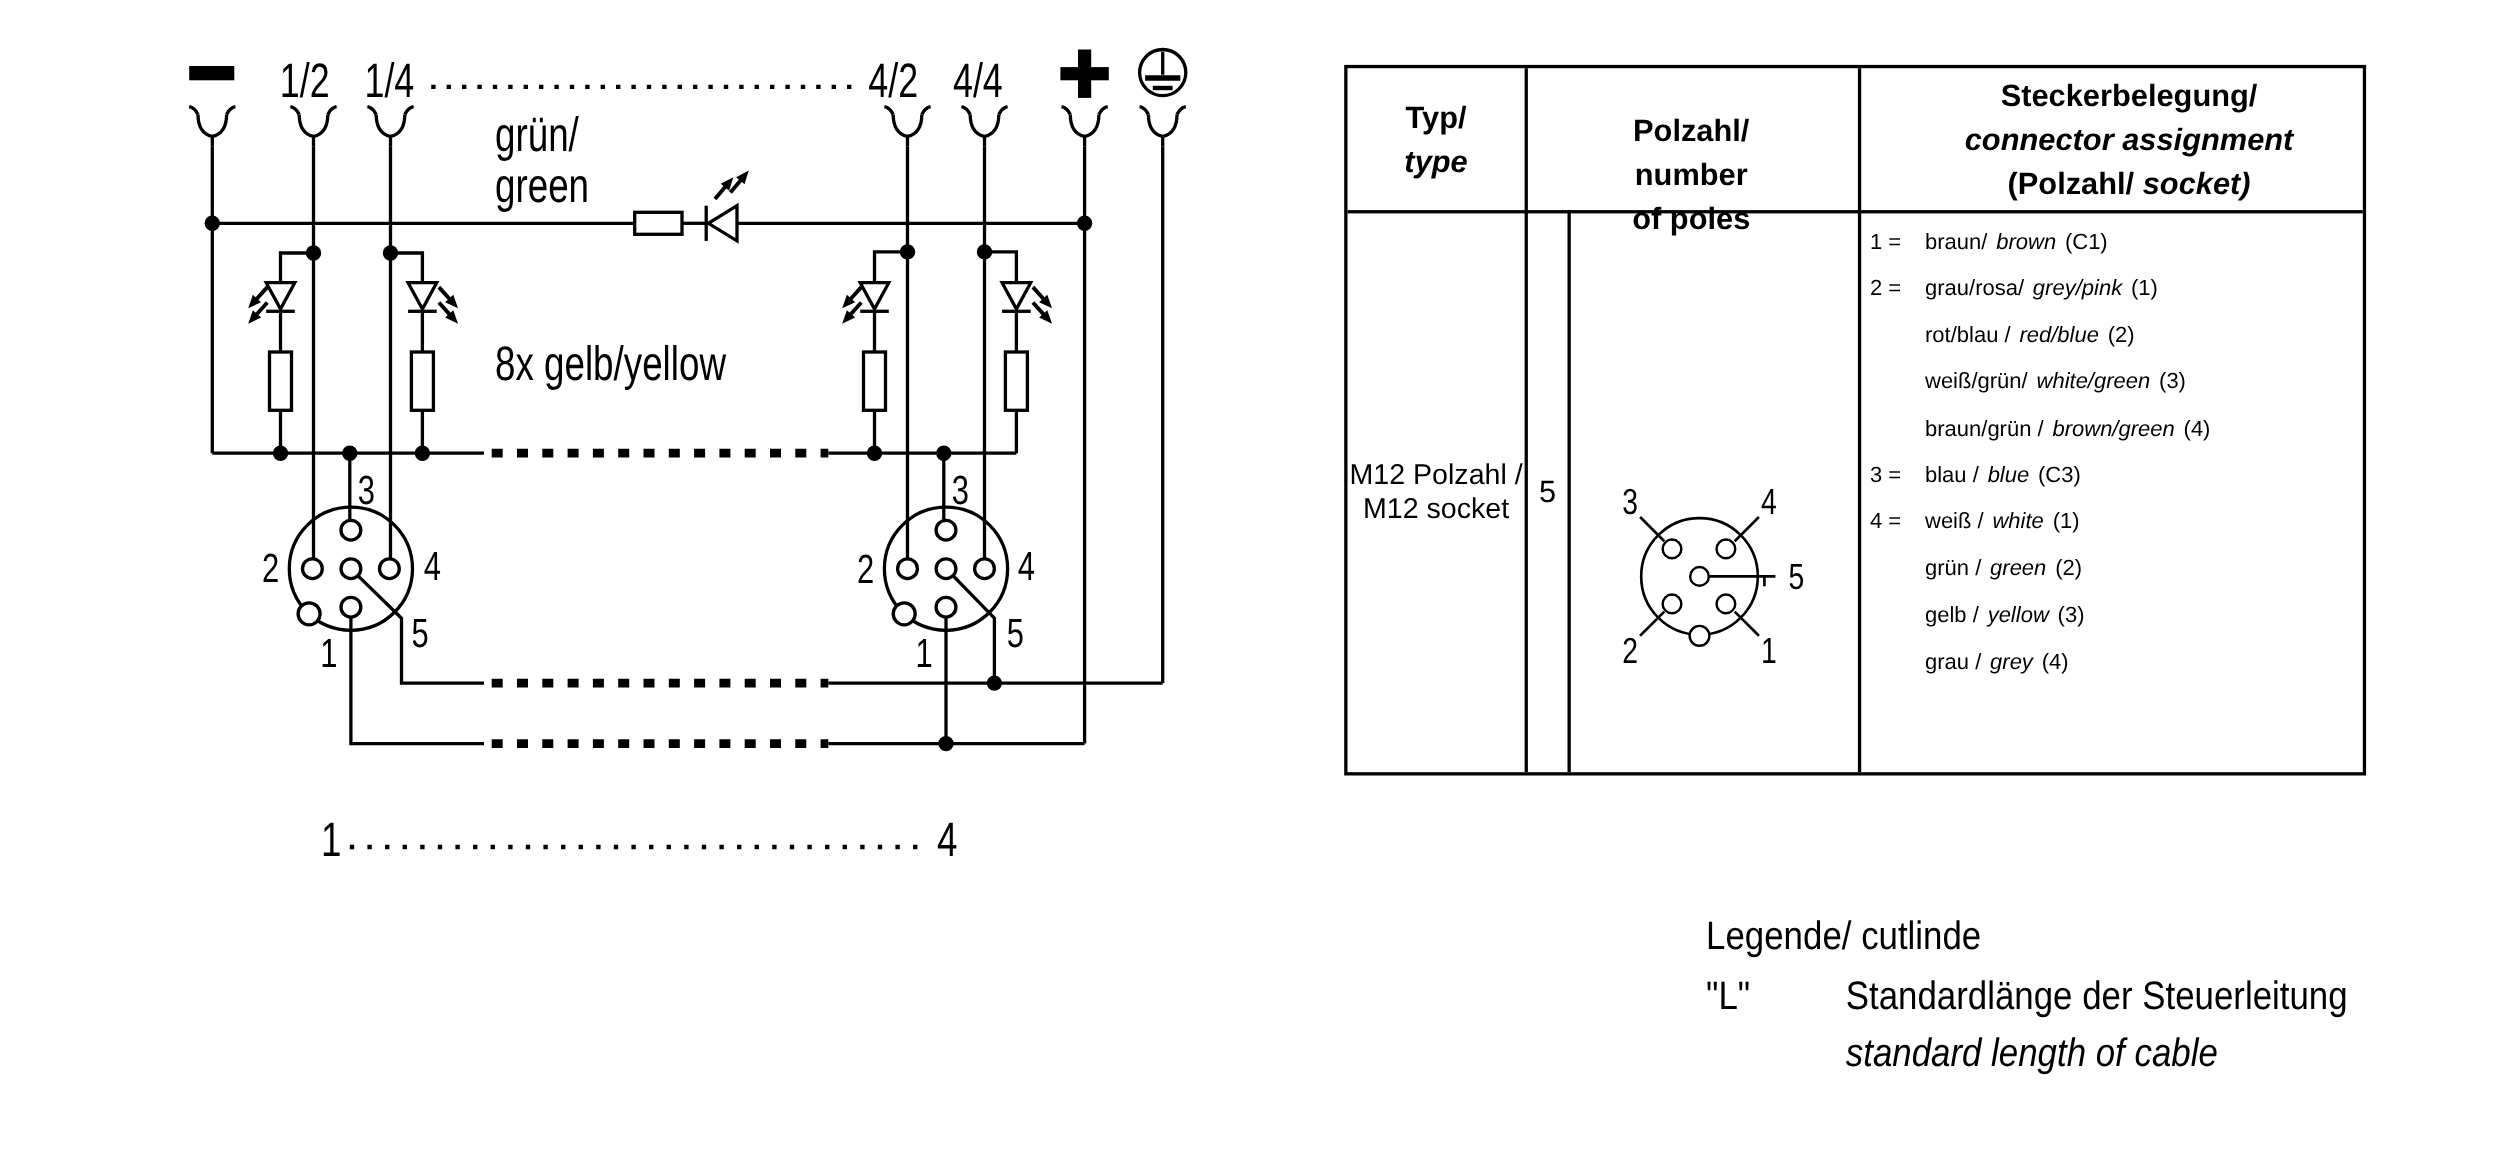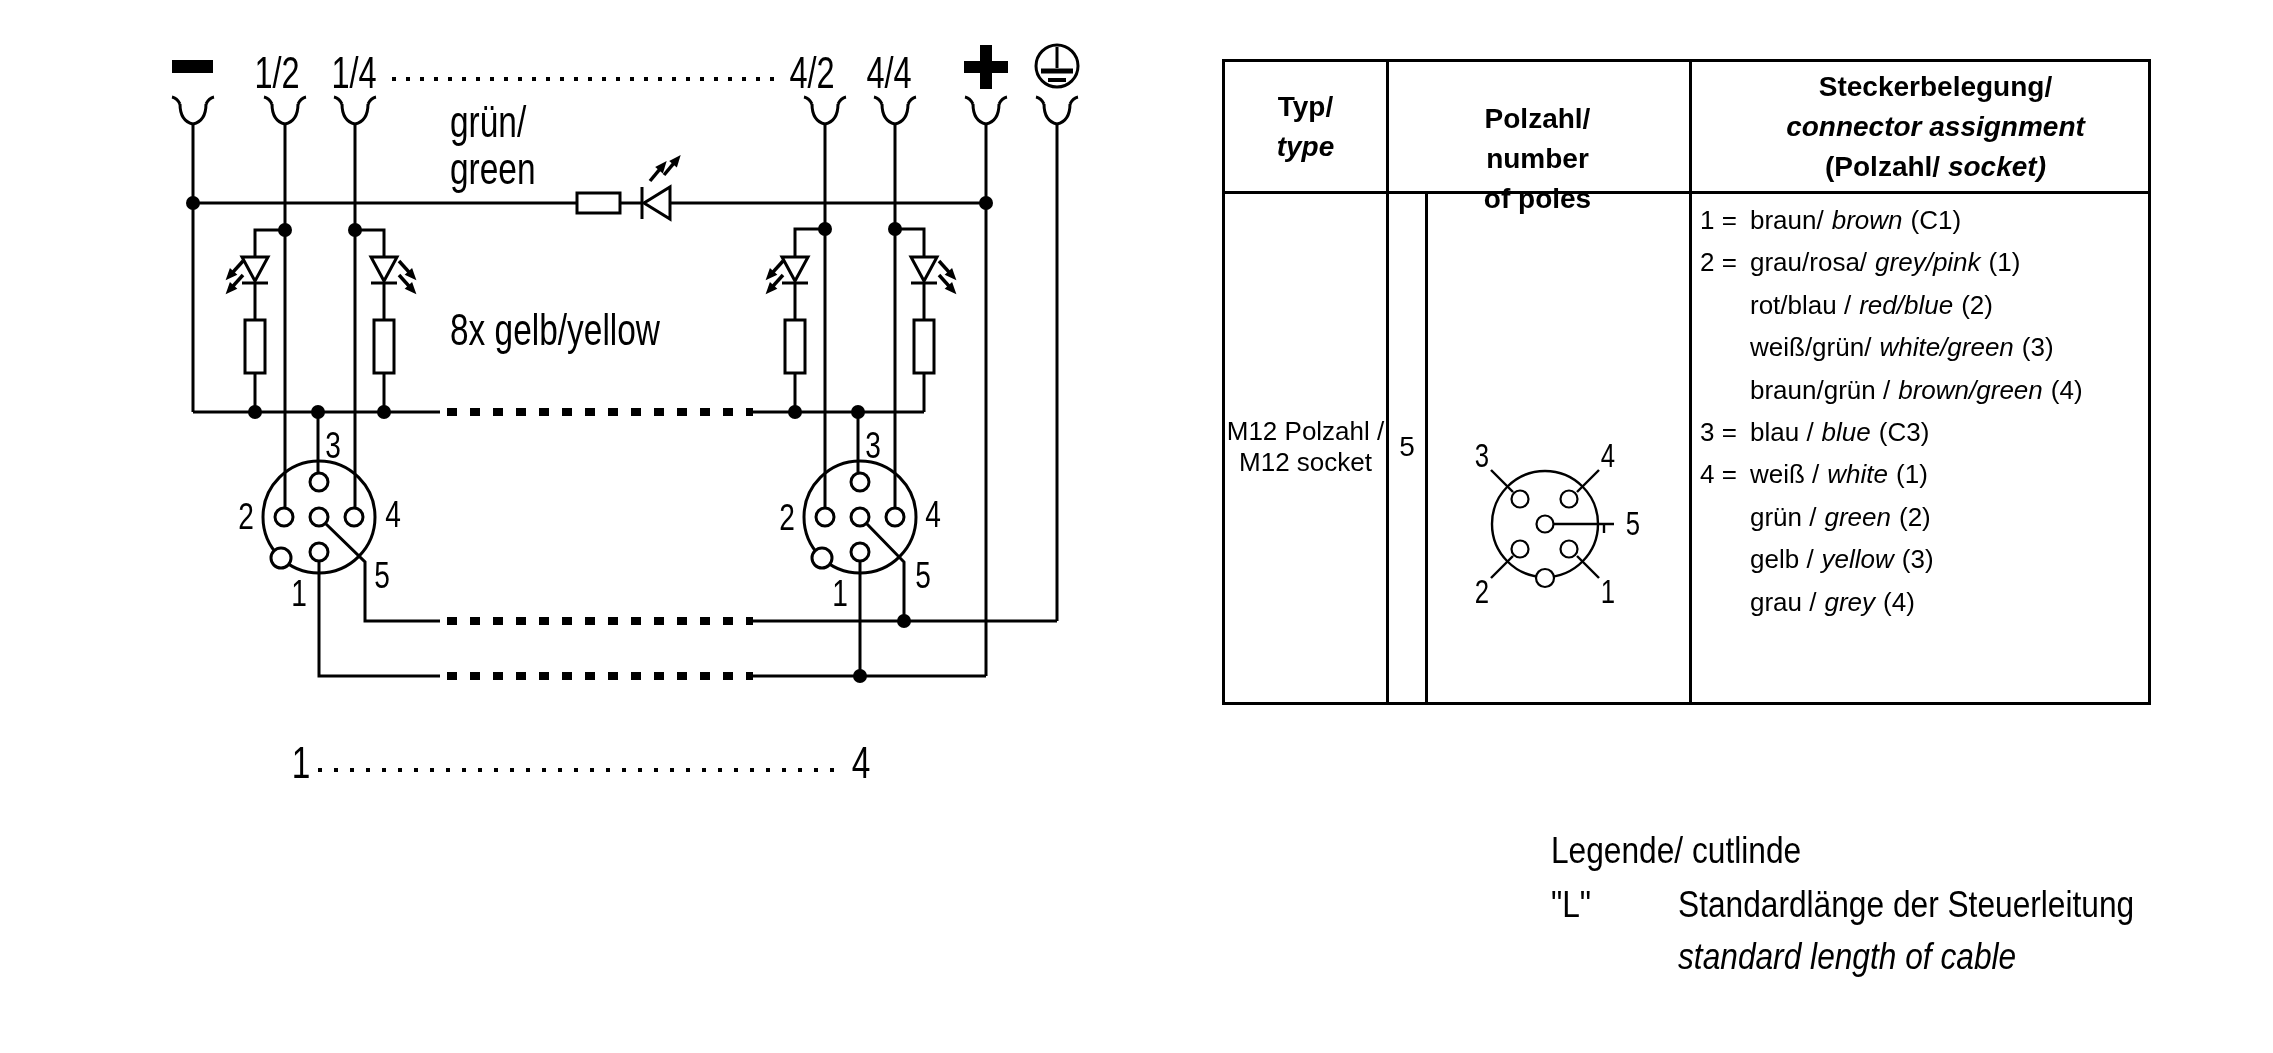--- a/index.html
+++ b/index.html
@@ -25,21 +25,21 @@
   
   .tblframe{left:1222px;top:59px;width:929px;height:646px;border:3px solid #000;
             box-sizing:border-box;background:#fff;padding-left:36px;}
   .vline,.hline{position:absolute;background:#000;}
   .cell{position:absolute;display:flex;flex-direction:column;align-items:center;
         justify-content:center;text-align:center;}
   .hcell{font-weight:bold;font-size:28px;line-height:40px;}
   .it{font-style:italic;}
   .bcell{font-size:26px;line-height:31px;}
   .assignbody{position:absolute;}
-  .al{position:absolute;left:8px;height:42px;line-height:42px;font-size:26px;white-space:nowrap;}
+  .al{position:absolute;left:8px;height:42px;line-height:42px;font-size:20px;white-space:nowrap;}
   .al .pin{display:inline-block;width:50px;}
   .al .de{margin-right:8px;}
   .al .en{font-style:italic;margin-right:8px;}
 
   
   .leg{position:absolute;font-size:36px;line-height:42px;white-space:nowrap;
        transform:scaleX(0.88);transform-origin:left top;}
 </style>
 </head>
 <body>

